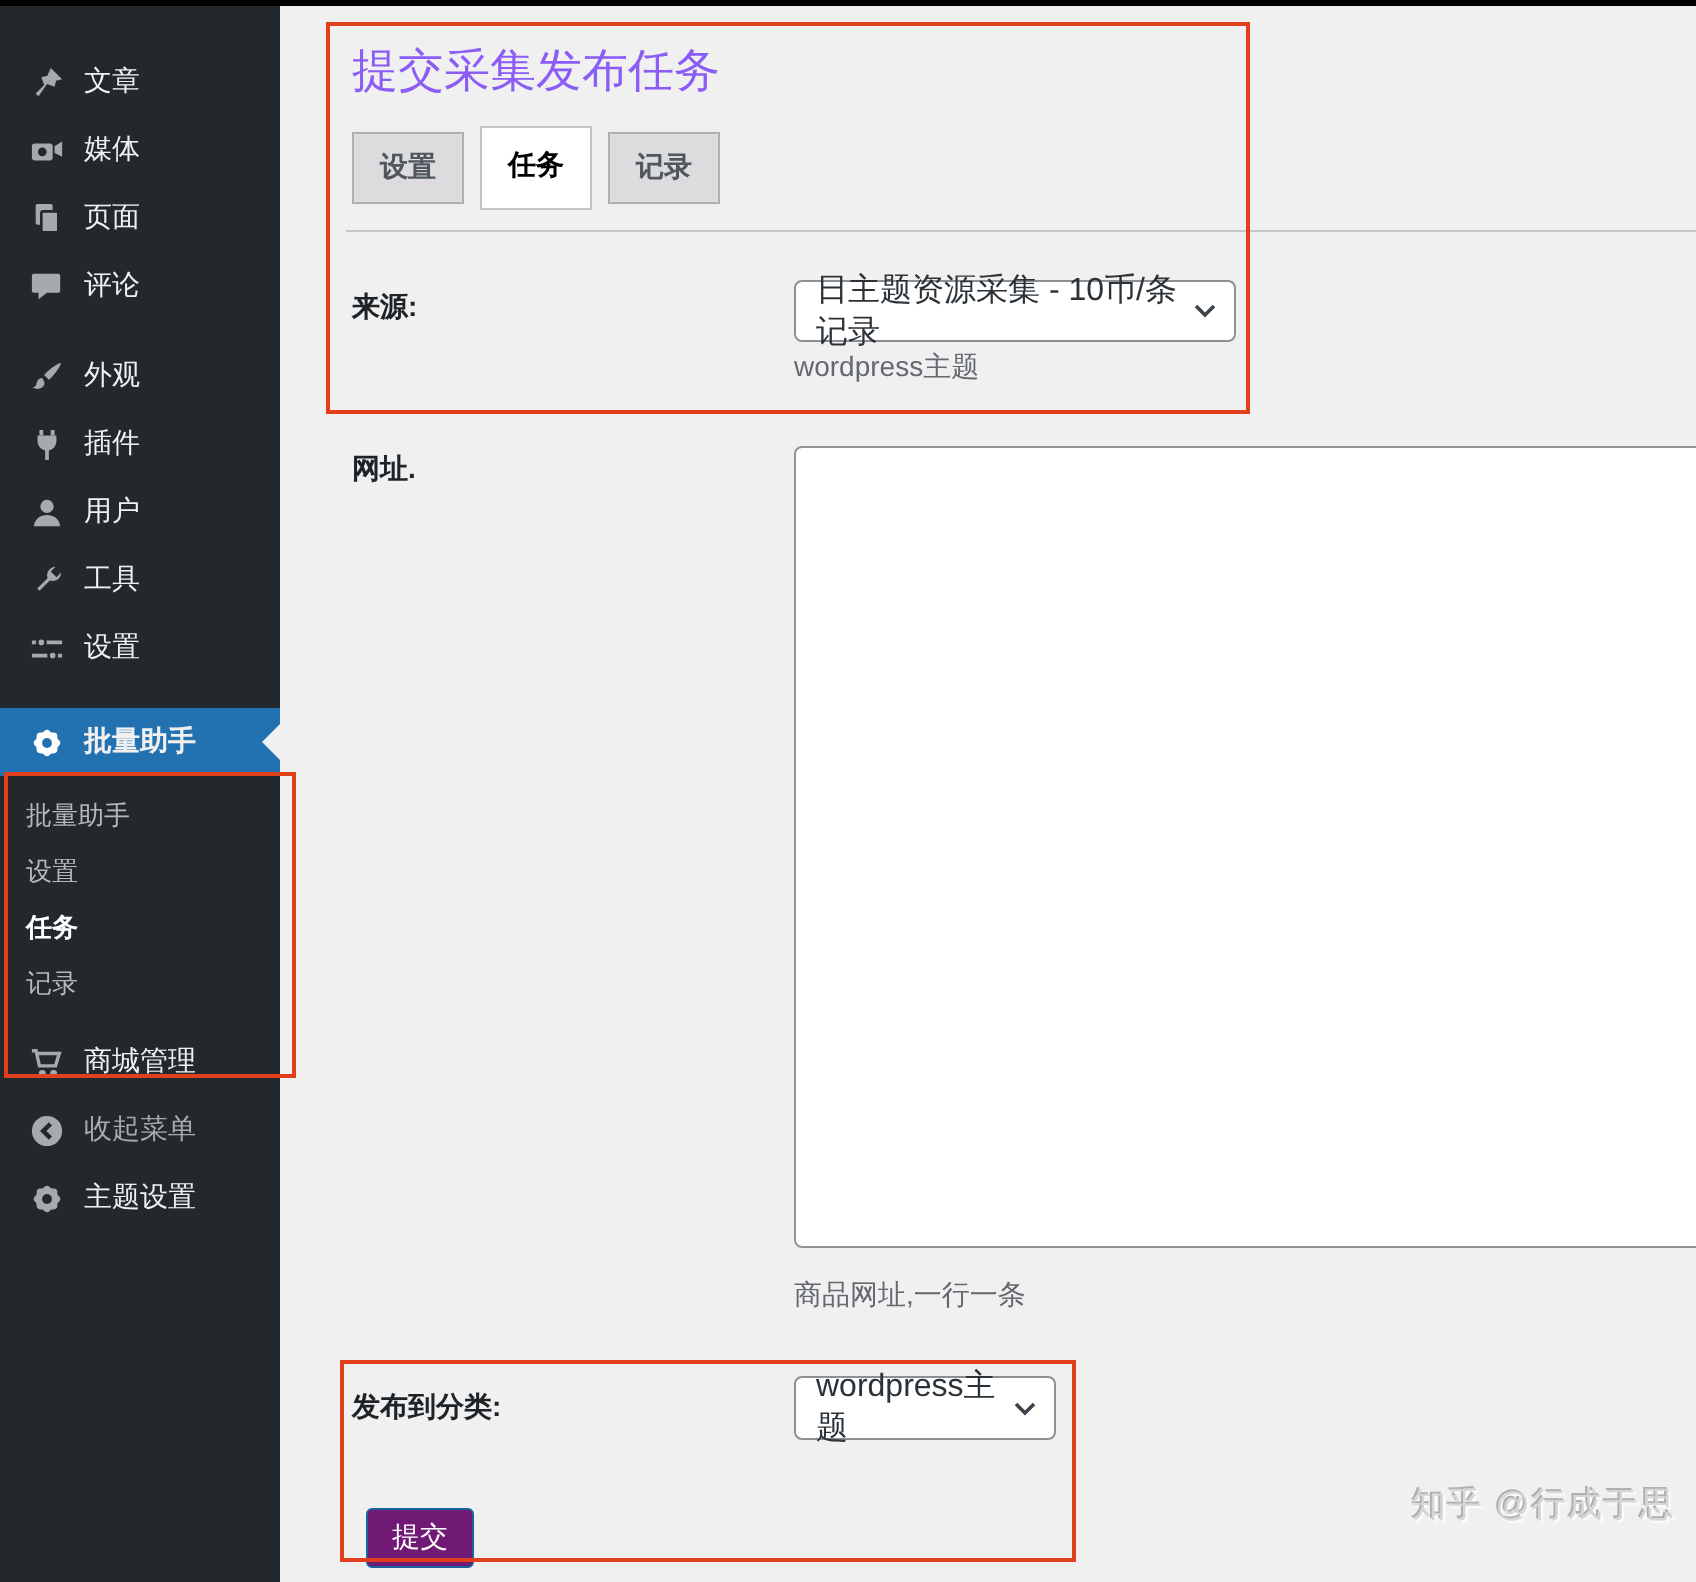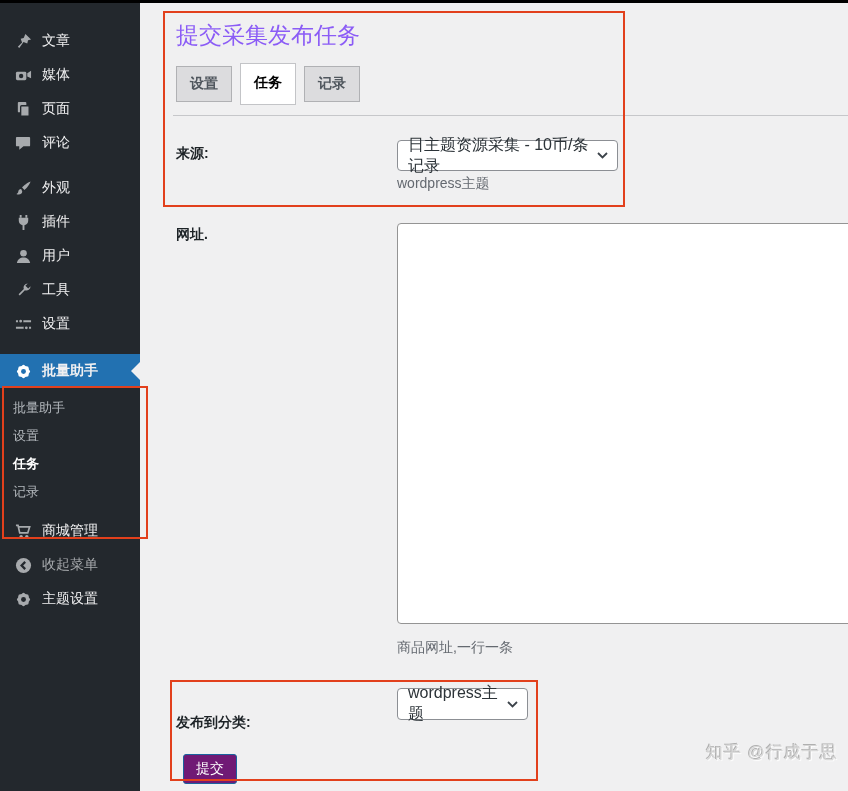--- a/index.html
+++ b/index.html
@@ -27,21 +27,21 @@
   
   .page-title { position:absolute; left:176px; top:20px; font-size:23px; font-weight:400; color:#8b5cf6; z-index:2; }
   .tabs { position:absolute; left:176px; top:66px; display:flex; gap:8px; align-items:flex-start; z-index:2; }
   .tab { padding:8px 13px; font-size:14px; font-weight:bold; background:#dcdcde; border:1px solid #b0b1b4; color:#50575e; cursor:pointer; }
   .tab.active { background:#ffffff; border-color:#c3c4c7; color:#000; margin-top:-3px; padding:10px 13px 12px 13px; }
   .divider { position:absolute; left:173px; top:115px; width:675px; height:1px; background:#c6c7ca; }
 
   .form-label { position:absolute; font-size:14px; font-weight:600; color:#1d2327; z-index:2; }
   .lbl-source { left:176px; top:145px; }
   .lbl-urls { left:176px; top:226px; }
-  .lbl-category { left:176px; top:714px;text-align:right; }
+  .lbl-category { left:176px; top:695px;text-align:right; }
 
   .select { position:absolute; background:#fff; border:1px solid #8c8f94; border-radius:4px;
       display:flex; align-items:center; justify-content:space-between; gap:8px;
       padding:0 9px 0 10px; font-size:16px; color:#2c3338; cursor:pointer; z-index:2; }
   .sel-source { left:397px; top:140px; width:221px; height:31px; }
   .sel-category { left:397px; top:688px; width:131px; height:32px; }
 
   .help { position:absolute; font-size:14px; color:#646970; z-index:2; }
   .help-source { left:397px; top:175px; }
   .help-urls { left:397px; top:639px; }

